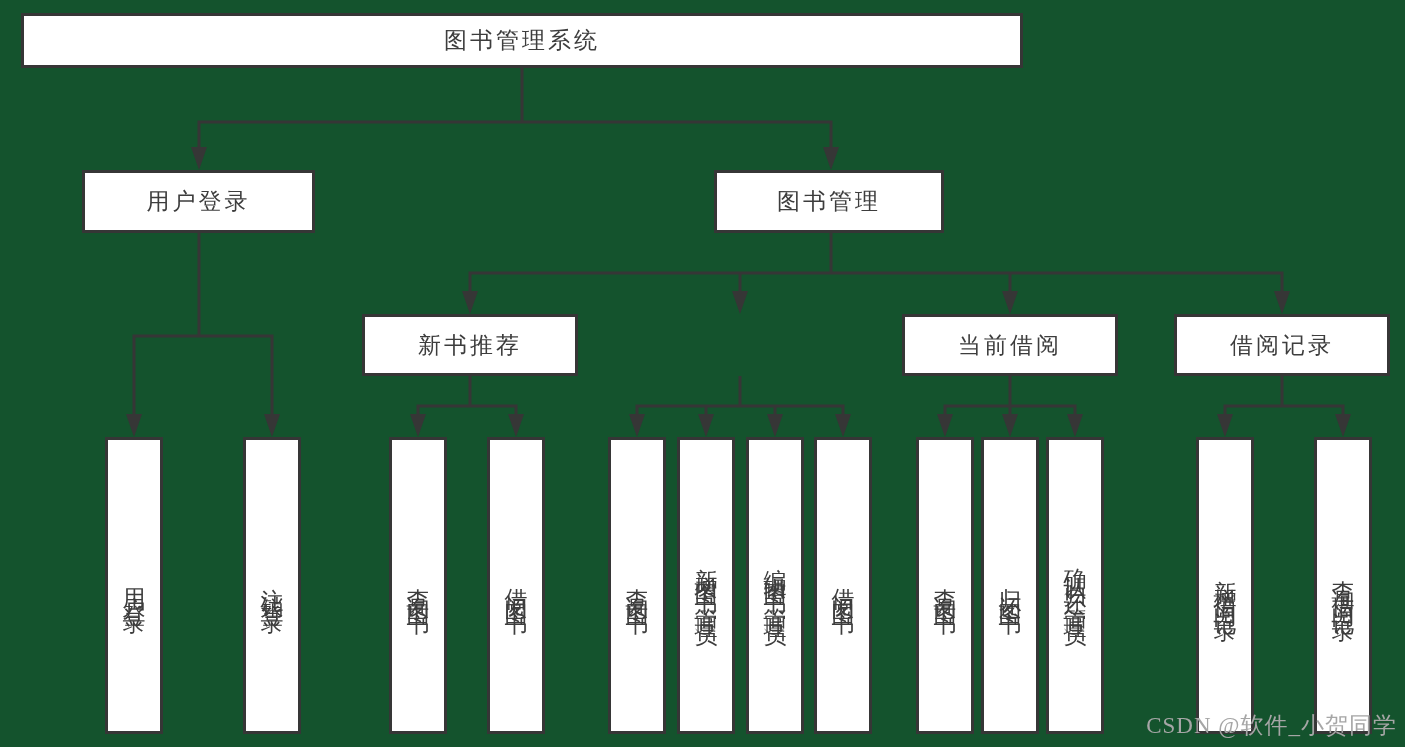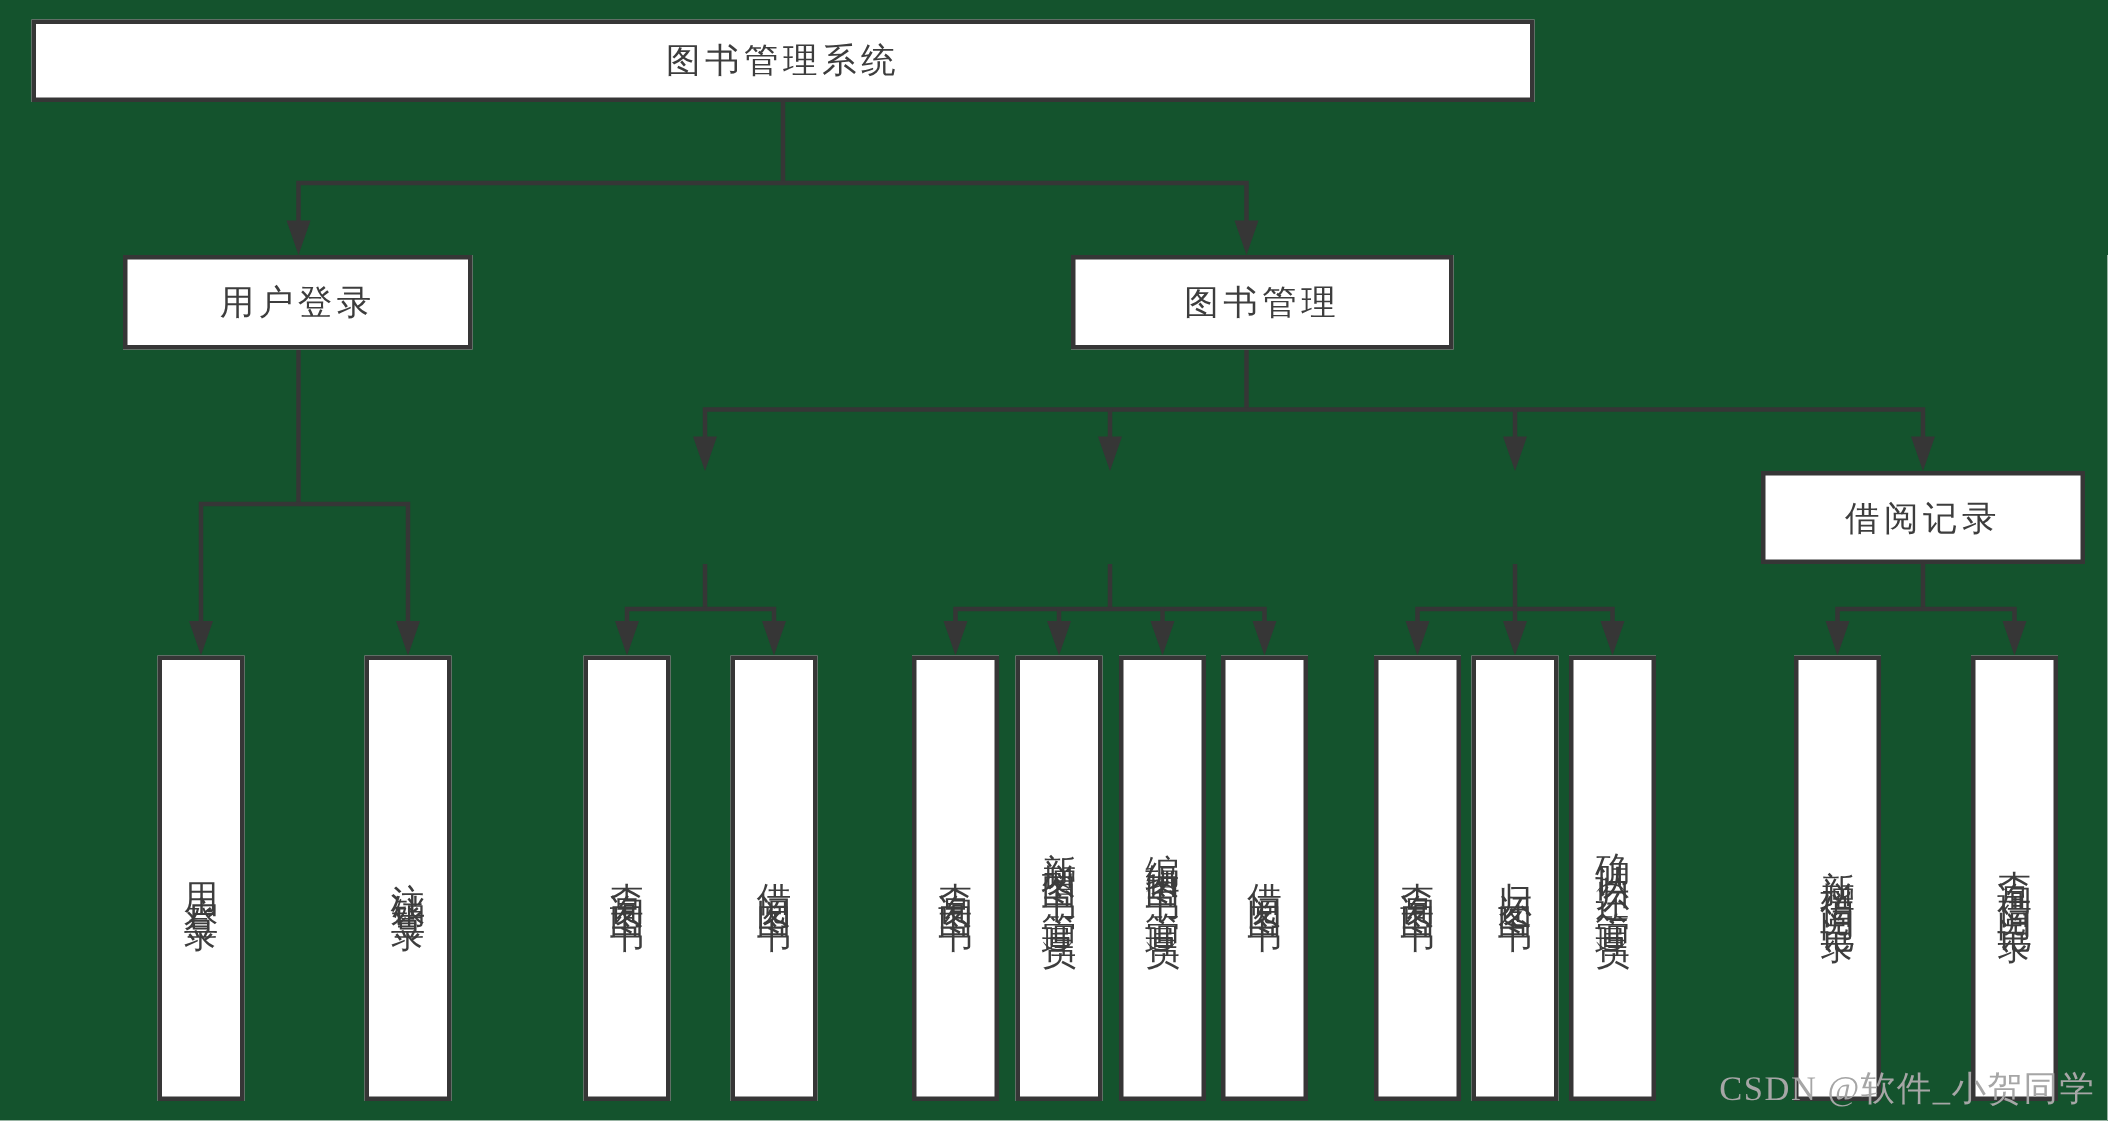--- a/index.html
+++ b/index.html
@@ -120,22 +120,24 @@
       <polygon points="1067,414 1083,414 1075,437"></polygon>
 
       <polygon points="1217,414 1233,414 1225,437"></polygon>
       <polygon points="1335,414 1351,414 1343,437"></polygon>
     </g>
   </svg>
 
   <div class="box h" style="left:21px; top:13px; width:1002px; height:55px">图书管理系统</div>
 
   <div class="box h lvl2" style="left:82px; width:233px">用户登录</div>
-  <div class="box h lvl2" style="left:714px; width:255px">图书管理</div>
+  <div class="box h lvl2" style="left:714px; width:230px">图书管理</div>
 
+  <div class="box h lvl3" style="left:362px">新书推荐</div>
+  <div class="box h lvl3" style="left:902px">当前借阅</div>
   <div class="box h lvl3" style="left:1174px">借阅记录</div>
 
   <div class="box leaf" style="left:105px">用户登录</div>
   <div class="box leaf" style="left:243px">注销登录</div>
 
   <div class="box leaf" style="left:389px">查询图书</div>
   <div class="box leaf" style="left:487px">借阅图书</div>
 
   <div class="box leaf" style="left:608px">查询图书</div>
   <div class="box leaf" style="left:677px">新增图书（管理员）</div>

